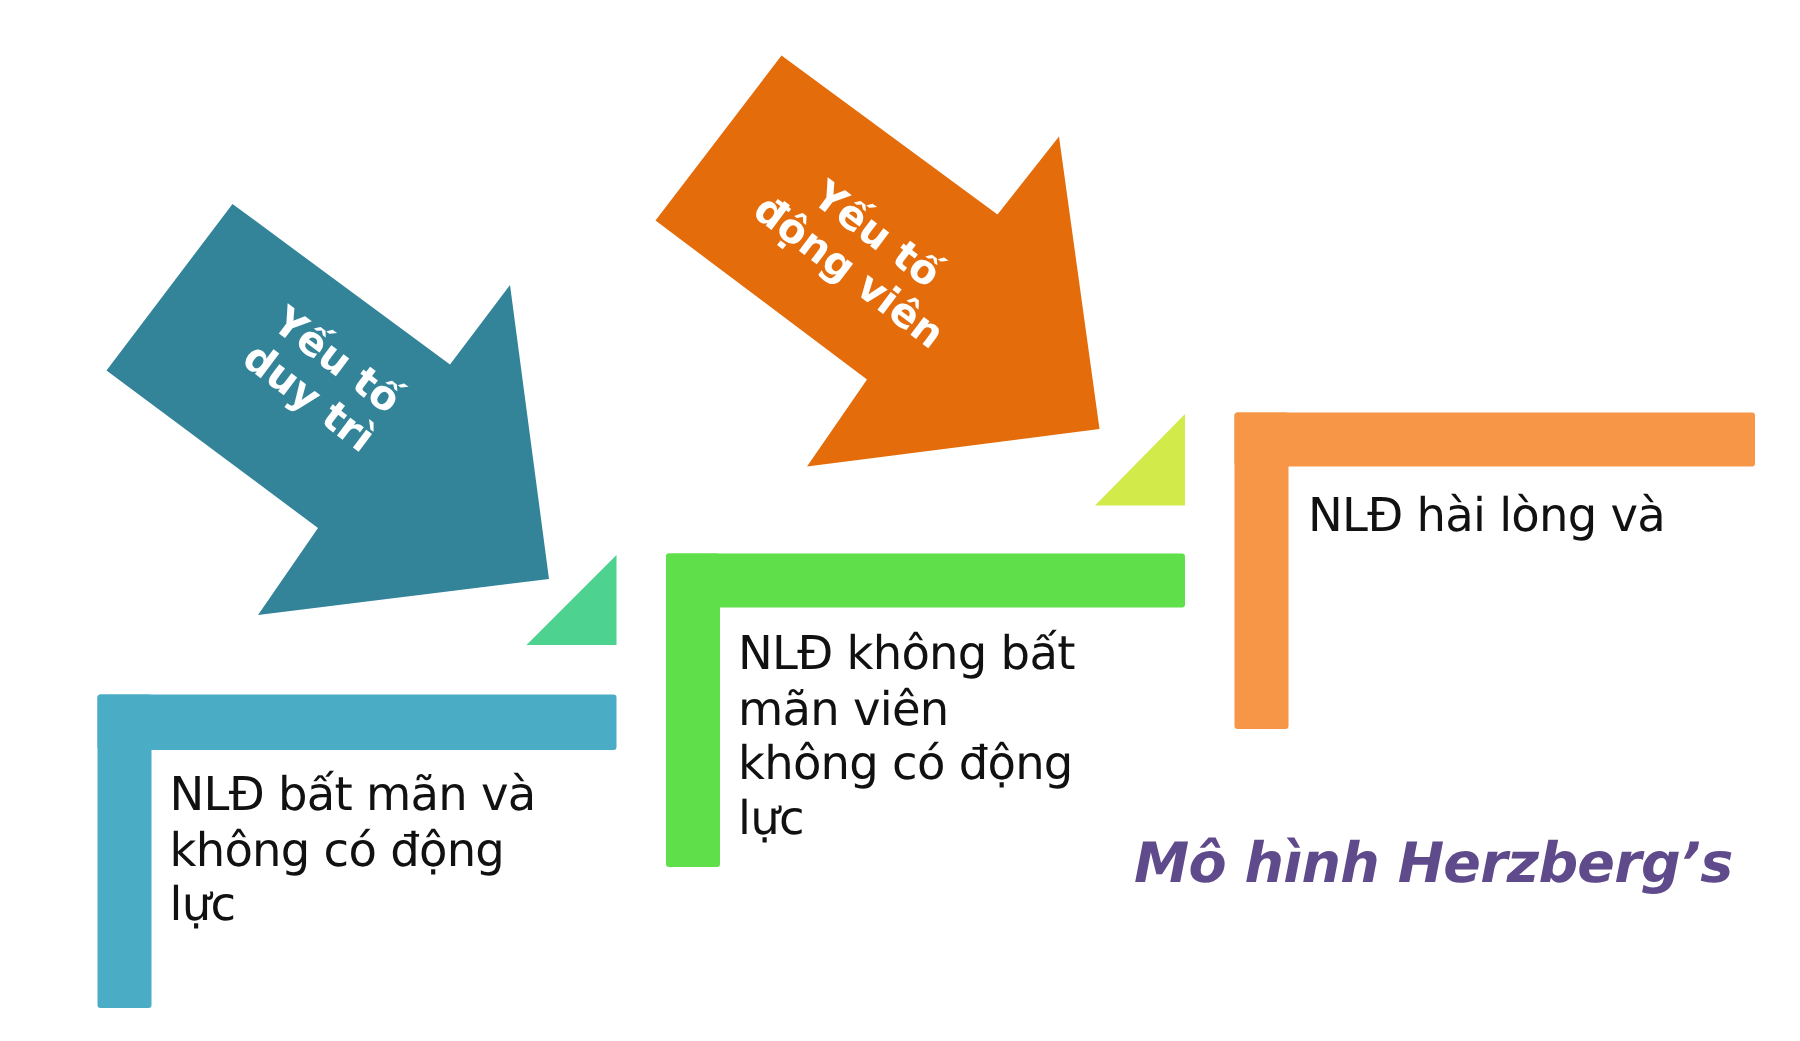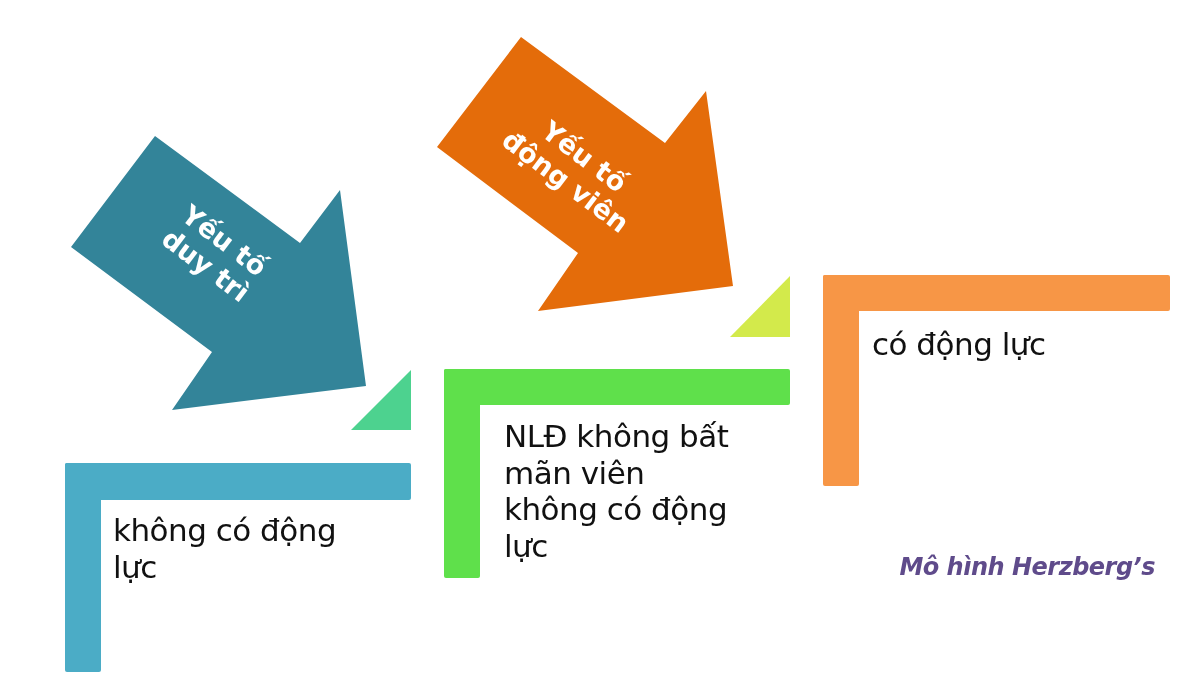--- a/index.html
+++ b/index.html
@@ -1,19 +1,19 @@
 <!DOCTYPE html>
 <html><head>
 <meta charset="utf-8">
 <style>
   html, body { margin: 0; padding: 0; background: #ffffff; }
   body { width: 1200px; height: 694px; position: relative; overflow: hidden; font-family: "Liberation Sans", "DejaVu Sans", sans-serif; }
   .canvas { position: absolute; left: 0; top: 0; width: 1200px; height: 694px; }
   .step-text { position: absolute; font-family: "DejaVu Sans", "Liberation Sans", sans-serif; font-size: 31px; line-height: 1.18; color: #111111; letter-spacing: -0.5px; }
-  .caption { position: absolute; right: 45px; top: 552px; text-align: right; font-family: "DejaVu Sans", "Liberation Sans", sans-serif; font-style: italic; font-weight: bold; font-size: 24px; line-height: 1.3; color: #5f4b8b; letter-spacing: -0.5px; }
+  .caption { position: absolute; right: 45px; top: 552px; text-align: right; font-family: "DejaVu Sans", "Liberation Sans", sans-serif; font-style: italic; font-weight: bold; font-size: 37px; line-height: 1.3; color: #5f4b8b; letter-spacing: -0.5px; }
   .arrow-label { position: absolute; color: #ffffff; font-family: "DejaVu Sans", "Liberation Sans", sans-serif; font-weight: bold; font-size: 27px; line-height: 1.15; text-align: center; transform-origin: center center; white-space: nowrap; }
 </style>
 </head>
 <body>
 
 <svg class="canvas" width="1200" height="694" viewBox="0 0 1200 694" xmlns="http://www.w3.org/2000/svg">
 
   <polygon points="155,136 300,243 340,190 366,386 172,410 212,352 71,247" fill="#338499"></polygon>
 
   <polygon points="521,37 665,143 706,91 733,286 538,311 578,253 437,147" fill="#E46C0A"></polygon>
@@ -40,30 +40,31 @@
 <div class="arrow-label" style="left:140px; top:222px; width:150px; transform: rotate(37deg);">
   <div>Yếu tố</div>
   <div>duy trì</div>
 </div>
 <div class="arrow-label" style="left:495px; top:138px; width:160px; transform: rotate(37deg);">
   <div>Yếu tố</div>
   <div>động viên</div>
 </div>
 
 <div class="step-text" style="left:113px; top:512px;">
+  <div>NLĐ bất mãn và</div>
   <div>không có động</div>
   <div>lực</div>
 </div>
 
-<div class="step-text" style="left:492px; top:418px;margin-left:12px;">
+<div class="step-text" style="left:492px; top:418px;">
   <div>NLĐ không bất</div>
   <div>mãn viên</div>
   <div>không có động</div>
   <div>lực</div>
 </div>
 
 <div class="step-text" style="left:872px; top:326px;">
-  <div>có động lực</div>
+  <div>NLĐ hài lòng và</div>
 </div>
 
 <div class="caption">
   <div>Mô hình Herzberg’s</div>
 </div>
 
 </body></html>

